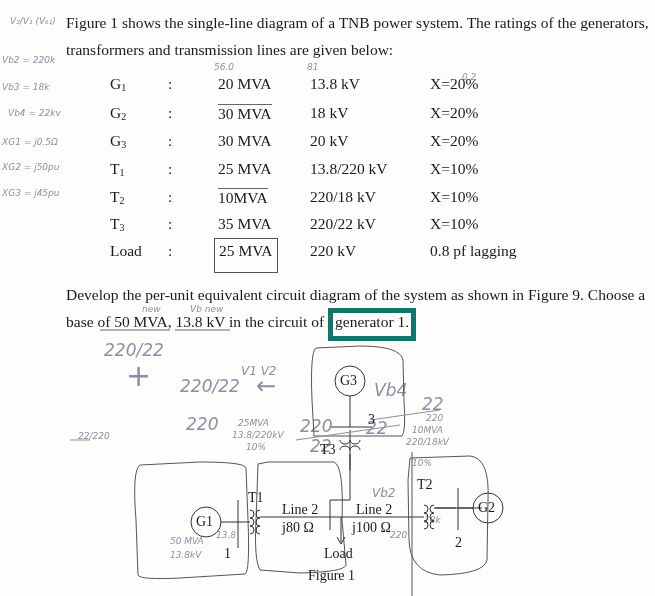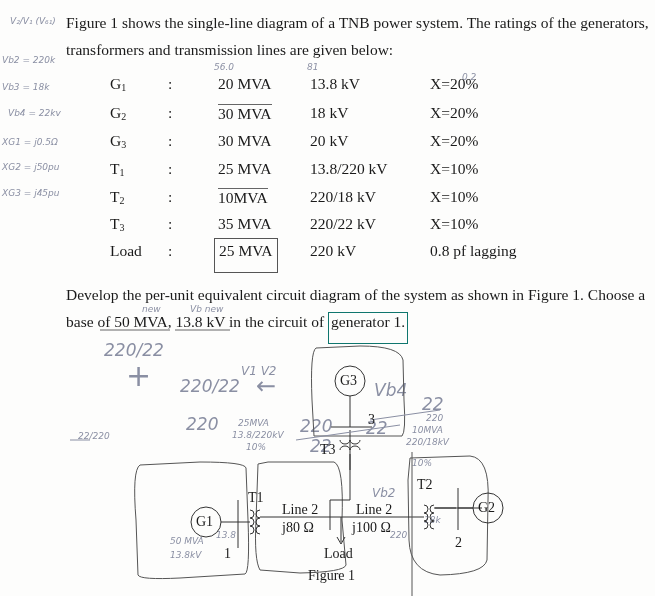--- a/index.html
+++ b/index.html
@@ -87,24 +87,24 @@
   </div>
   <div class="row" style="top:242px;">
     <span class="c-name"><span style="position:static">Load</span><sub></sub></span>
     <span class="c-colon">:</span>
     <span class="c-mva" style="left:104px;top:-4px;padding:3px 4px 12px 4px;border:1px solid #555;">25 MVA</span>
     <span class="c-kv">220 kV</span>
     <span class="c-x">0.8 pf lagging</span>
   </div>
 </div>
 
-<span class="abs para" style="left:66px;top:286px;">Develop the per-unit equivalent circuit diagram of the system as shown in Figure 1. Choose a</span>
+<span class="abs para" style="left:66px;top:286px;">Develop the per-unit equivalent circuit diagram of the system as shown in Figure 9. Choose a</span>
 <span class="abs hw hw-s" style="left:142px;top:304px;">new</span>
 <span class="abs hw hw-s" style="left:190px;top:304px;">Vb new</span>
-<span class="abs para" style="left:66px;top:313px;"><span>base of 50 MVA, 13.8 kV in the circuit of </span><span style="border:1px solid #0f766e;padding:0 2px 13px 2px;">generator 1.</span></span>
+<span class="abs para" style="left:66px;top:313px;"><span>base of 50 MVA, 13.8 kV in the circuit of </span><span style="border:5px solid #0f766e;padding:0 2px 6px 2px;">generator 1.</span></span>
 
 <span class="abs hw hw-l" style="left:104px;top:340px;">220/22</span>
 <span class="abs hw" style="left:126px;top:358px;font-size:30px;">+</span>
 <span class="abs hw hw-m" style="left:193px;top:364px;">V1  V2</span>
 <span class="abs hw hw-l" style="left:180px;top:376px;">220/22</span>
 <span class="abs hw" style="left:256px;top:372px;font-size:24px;">←</span>
 <span class="abs hw hw-l" style="left:186px;top:414px;">220</span>
 <span class="abs hw hw-s" style="left:238px;top:418px;">25MVA</span>
 <span class="abs hw hw-s" style="left:232px;top:430px;">13.8/220kV</span>
 <span class="abs hw hw-s" style="left:246px;top:442px;">10%</span>

